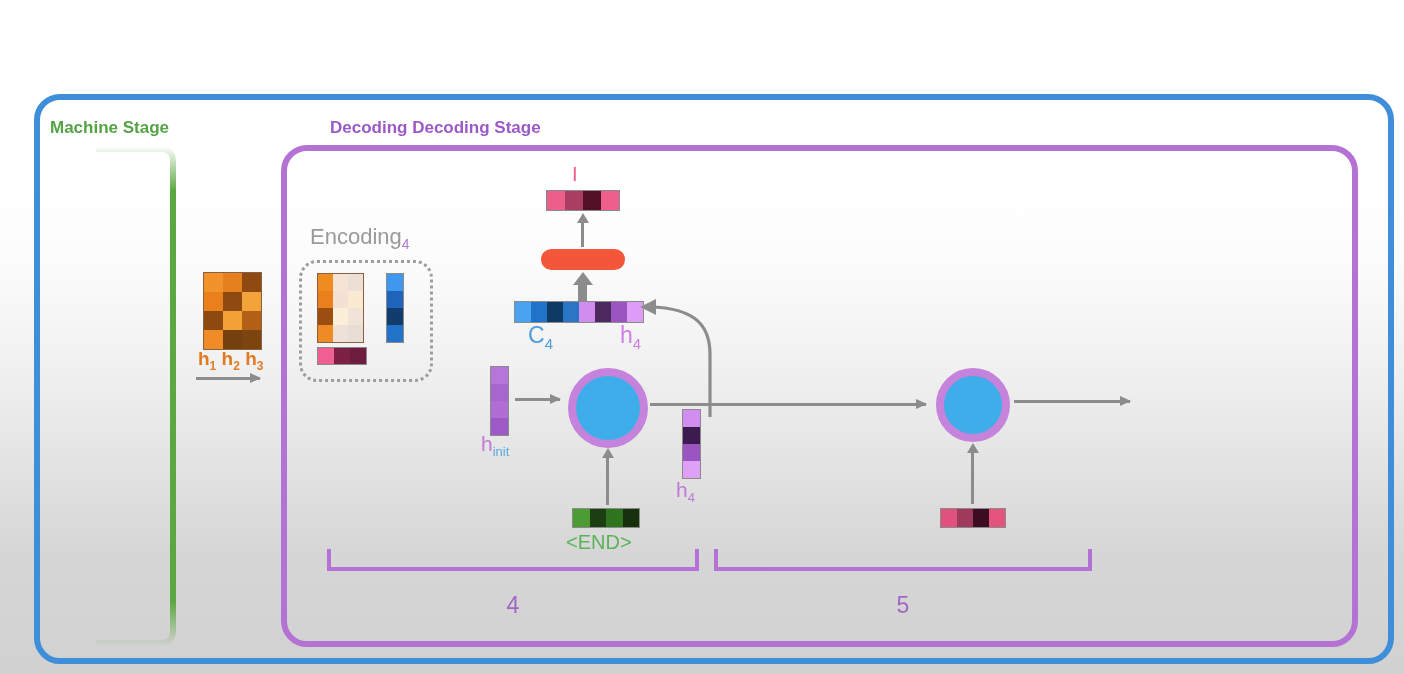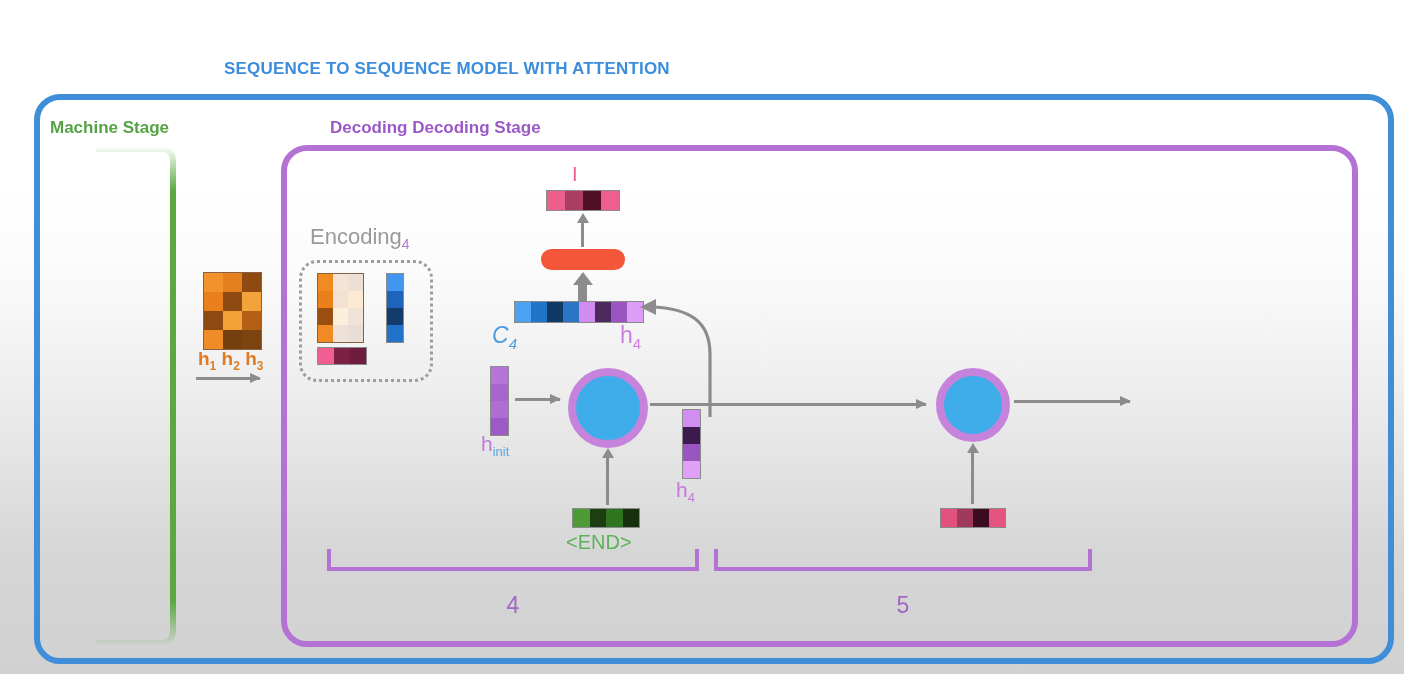--- a/index.html
+++ b/index.html
@@ -185,22 +185,22 @@
   }
   .attn-matrix { left: 317px; top: 273px; }
   .attn-matrix .cell { width: 15px; height: 17px; }
 
   .attn-blue { left: 386px; top: 273px; width: 16px; height: 68px; }
   .attn-pink { left: 317px; top: 347px; width: 48px; height: 16px; }
 
   
   .concat-bar { left: 514px; top: 301px; width: 128px; height: 20px; }
   .lbl-c4 {
-    position: absolute; left: 492px; top: 322px;
-    font-size: 23px; color: #4d9cdd; white-space: nowrap; font-style: italic;
+    position: absolute; left: 528px; top: 322px;
+    font-size: 23px; color: #4d9cdd; white-space: nowrap;
   }
   .lbl-c4 sub { font-size: 15px; }
   .lbl-h4-top {
     position: absolute; left: 620px; top: 322px;
     font-size: 23px; color: #cf7de8; white-space: nowrap;
   }
   .lbl-h4-top sub { font-size: 15px; }
 
   
   .ff-pill {
@@ -281,21 +281,20 @@
     left: 626px; top: 292px;
     width: 130px; height: 125px;
     pointer-events: none;
   }
 </style>
 </head>
 <body>
 
 <div id="stage">
 
-  <div class="subtitle">SEQUENCE TO SEQUENCE MODEL WITH ATTENTION</div>
 
   <div class="outer-frame"></div>
 
   <div class="stage-label label-encoding">Machine Stage</div>
   <div class="stage-label label-decoding">Decoding Decoding Stage</div>
 
   <div class="green-bracket"></div>
 
   <div class="decoder-frame"></div>
 

